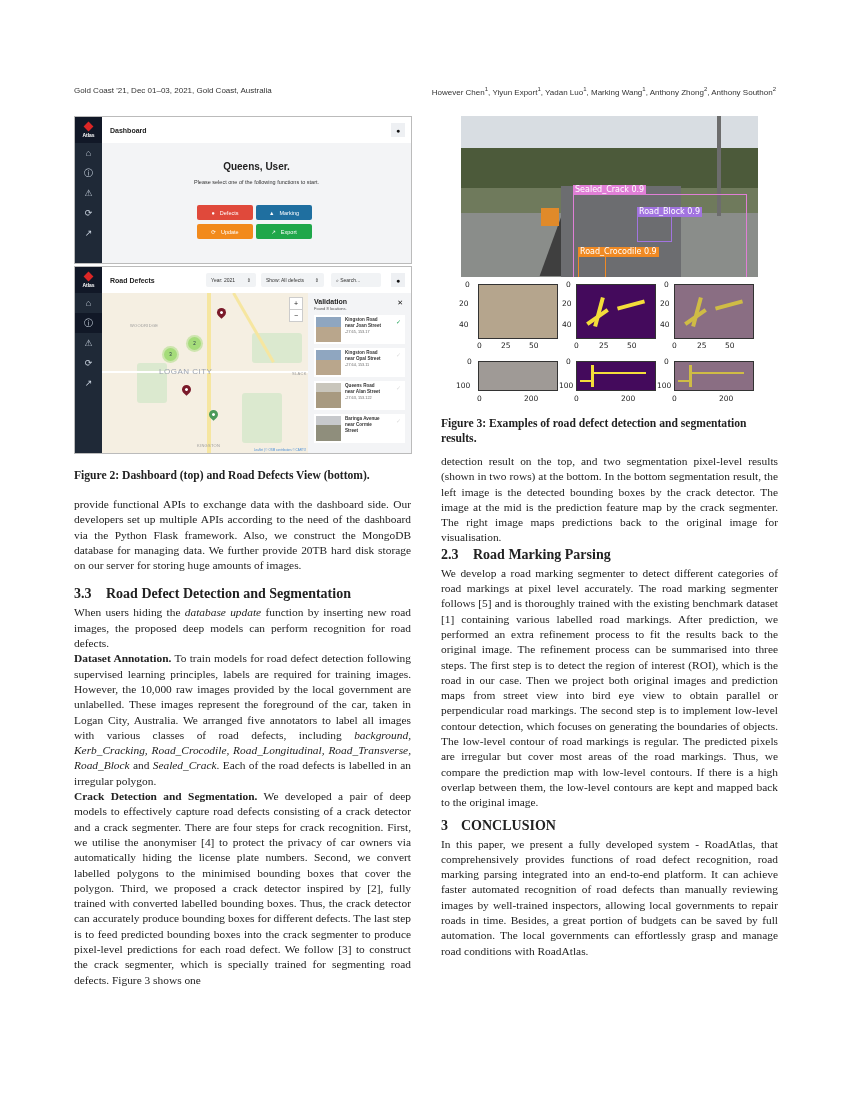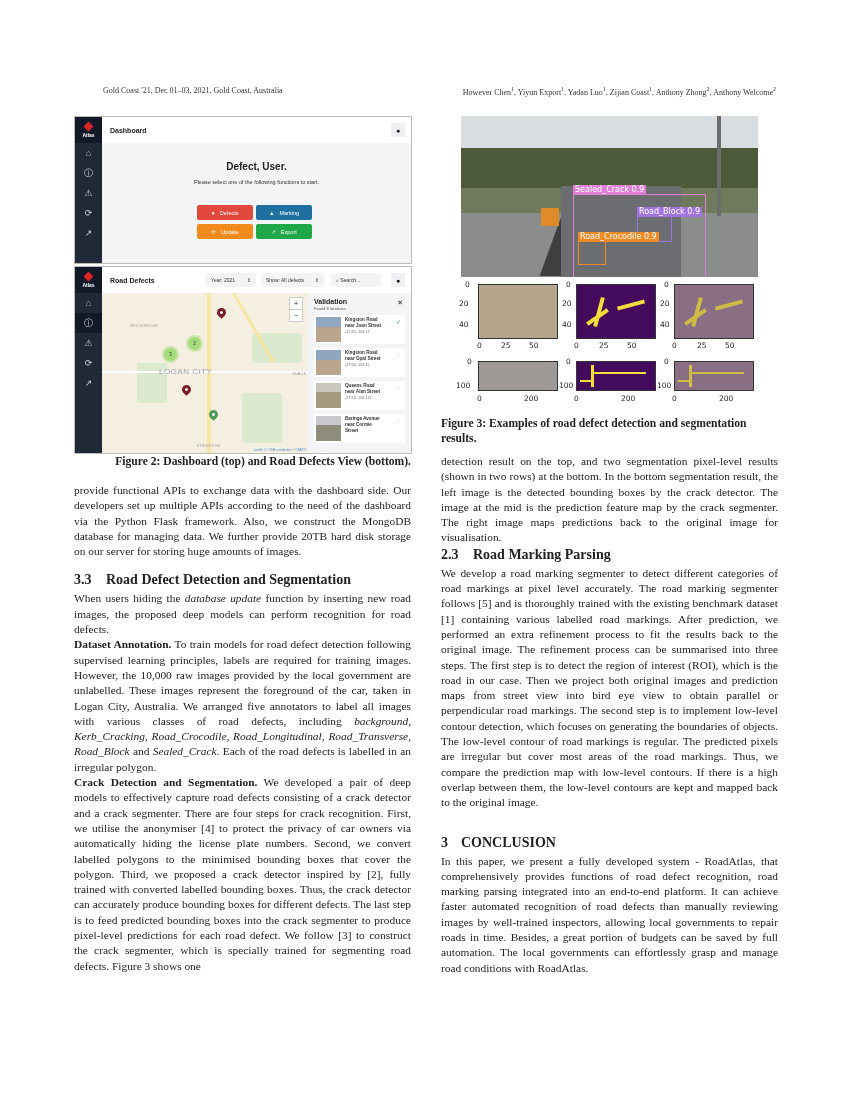--- a/index.html
+++ b/index.html
@@ -1,17 +1,17 @@
 <!DOCTYPE html>
 <html><head>
 <meta charset="utf-8">
 <style>
   html, body { margin:0; padding:0; background:#fff; }
   body { width:850px; height:1100px; position:relative; overflow:hidden; font-family:"Liberation Serif", serif; color:#222; }
-  .header-left, .header-right { position:absolute; top:86px; font-family:Liberation Serif, serif; font-size:8px; color:#333;margin-left:29px; }
+  .header-left, .header-right { position:absolute; top:86px; font-family:Liberation Sans, sans-serif; font-size:8px; color:#333; }
   .header-left { left:74px; }
   .header-right { right:74px; }
   sup { font-size:6px; }
   .col { position:absolute; width:337px; }
   .col-left { left:74px; top:116px; }
   .col-right { left:441px; top:116px; }
   p, .para { margin:0; font-size:11.4px; line-height:15.3px; text-align:justify; hyphens:auto; }
   .caption { font-weight:bold; font-size:11.6px; line-height:15px; }
   h2 { font-size:14px; font-weight:bold; margin:0; line-height:18px; }
   h2 .num { display:inline-block; width:32px; }
@@ -60,42 +60,42 @@
   .tick { position:absolute; }
 </style>
 </head>
 <body>
 
 <div class="header-left">Gold Coast '21, Dec 01–03, 2021, Gold Coast, Australia</div>
 <div class="header-right">
   <span>However Chen</span><sup>1</sup>,
   <span>Yiyun Export</span><sup>1</sup>,
   <span>Yadan Luo</span><sup>1</sup>,
-  <span>Zijian Coast</span><sup>1</sup>,
+  <span>Marking Wang</span><sup>1</sup>,
   <span>Anthony Zhong</span><sup>2</sup>,
-  <span>Anthony Welcome</span><sup>2</sup>
+  <span>Anthony Southon</span><sup>2</sup>
 </div>
 
 <div class="col col-left">
 
   <div class="app" style="height:146px;">
     <div class="side">
       <div class="logo">
           <div class="mark"></div>
           <div class="txt">Atlas</div>
         </div>
       <div class="side-icon">⌂</div>
       <div class="side-icon">ⓘ</div>
       <div class="side-icon">⚠</div>
       <div class="side-icon">⟳</div>
       <div class="side-icon">↗</div>
     </div>
     <div class="topbar">Dashboard</div>
     <div class="user-btn">●</div>
-    <div class="welcome">Defect, User.</div>
+    <div class="welcome">Queens, User.</div>
     <div class="subtitle">Please select one of the following functions to start.</div>
     <div class="btn" style="left:122px;top:88px;background:#e0493b;">
         <span>●</span>
         <span>Defects</span>
       </div>
     <div class="btn" style="left:181px;top:88px;background:#1f6fa0;">
         <span>▲</span>
         <span>Marking</span>
       </div>
     <div class="btn" style="left:122px;top:107px;background:#f28a1c;">
@@ -191,43 +191,43 @@
         <div class="vtext">
             <div>Baringa Avenue</div>
             <div>near Cormie</div>
             <div>Street</div>
           </div>
         <div class="vcheck" style="color:#ddd;">✓</div>
       </div>
     </div>
   </div>
 
-  <div class="caption" style="text-align:right;">Figure 2: Dashboard (top) and Road Defects View (bottom).</div>
+  <div class="caption" style="margin-top:14px;text-align:left;">Figure 2: Dashboard (top) and Road Defects View (bottom).</div>
 
   <p style="margin-top:14px;">provide functional APIs to exchange data with the dashboard side. Our developers set up multiple APIs according to the need of the dashboard via the Python Flask framework. Also, we construct the MongoDB database for managing data. We further provide 20TB hard disk storage on our server for storing huge amounts of images.</p>
 
   <h2 style="margin-top:12px;"><span class="num">3.3</span><span>Road Defect Detection and Segmentation</span></h2>
   <p style="margin-top:2px;"><span>When users hiding the </span><i>database update</i><span> function by inserting new road images, the proposed deep models can perform recognition for road defects.</span></p>
   <p><b>Dataset Annotation.</b><span> To train models for road defect detection following supervised learning principles, labels are required for training images. However, the 10,000 raw images provided by the local government are unlabelled. These images represent the foreground of the car, taken in Logan City, Australia. We arranged five annotators to label all images with various classes of road defects, including </span><i>background, Kerb_Cracking, Road_Crocodile, Road_Longitudinal, Road_Transverse, Road_Block</i><span> and </span><i>Sealed_Crack</i><span>. Each of the road defects is labelled in an irregular polygon.</span></p>
   <p><b>Crack Detection and Segmentation.</b><span> We developed a pair of deep models to effectively capture road defects consisting of a crack detector and a crack segmenter. There are four steps for crack recognition. First, we utilise the anonymiser [4] to protect the privacy of car owners via automatically hiding the license plate numbers. Second, we convert labelled polygons to the minimised bounding boxes that cover the polygon. Third, we proposed a crack detector inspired by [2], fully trained with converted labelled bounding boxes. Thus, the crack detector can accurately produce bounding boxes for different defects. The last step is to feed predicted bounding boxes into the crack segmenter to produce pixel-level predictions for each road defect. We follow [3] to construct the crack segmenter, which is specially trained for segmenting road defects. Figure 3 shows one</span></p>
 </div>
 
 <div class="col col-right">
   <div class="street">
     <div style="position:absolute;left:95px;top:70px;width:60px;height:90px;background:#3f3f3f;transform:skewX(-20deg);"></div>
     <div style="position:absolute;left:100px;top:70px;width:120px;height:91px;background:#6c6d70;"></div>
     <div style="position:absolute;left:80px;top:92px;width:18px;height:18px;background:#e08a2a;"></div>
     <div style="position:absolute;left:256px;top:0;width:4px;height:100px;background:#6d6d6d;"></div>
-    <div class="bbox" style="left:112px;top:78px;width:131px;height:83px;border-color:#e07fd6;">
+    <div class="bbox" style="left:112px;top:78px;width:131px;height:83px;border-color:#e07fd6;padding-left:41px;">
         <span class="lbl" style="background:#e07fd6;">Sealed_Crack 0.9</span>
       </div>
     <div class="bbox" style="left:176px;top:100px;width:33px;height:24px;border-color:#a274e0;">
         <span class="lbl" style="background:#a274e0;">Road_Block 0.9</span>
       </div>
-    <div class="bbox" style="left:117px;top:125px;width:26px;height:22px;border-color:#f08a24;">
+    <div class="bbox" style="left:117px;top:140px;width:26px;height:22px;border-color:#f08a24;">
         <span class="lbl" style="background:#f08a24;">Road_Crocodile 0.9</span>
       </div>
   </div>
 
   <div class="seg-grid">
 
     <div class="panel" style="left:29px;top:3px;width:80px;height:55px;background:#b5a58d;"></div>
     <div class="panel" style="left:127px;top:3px;width:80px;height:55px;background:#440a5c;">
       <div style="position:absolute;left:20px;top:12px;width:4px;height:30px;background:#f3dd3a;transform:rotate(15deg);"></div>
       <div style="position:absolute;left:8px;top:30px;width:25px;height:4px;background:#f3dd3a;transform:rotate(-35deg);"></div>
@@ -283,15 +283,15 @@
     <div class="tick" style="left:270px;top:113px;">200</div>
   </div>
 
   <div class="caption" style="margin-top:10px;">Figure 3: Examples of road defect detection and segmentation results.</div>
 
   <p style="margin-top:8px;">detection result on the top, and two segmentation pixel-level results (shown in two rows) at the bottom. In the bottom segmentation result, the left image is the detected bounding boxes by the crack detector. The image at the mid is the prediction feature map by the crack segmenter. The right image maps predictions back to the original image for visualisation.</p>
 
   <h2 style="margin-top:0;"><span class="num">2.3</span><span>Road Marking Parsing</span></h2>
   <p style="margin-top:2px;">We develop a road marking segmenter to detect different categories of road markings at pixel level accurately. The road marking segmenter follows [5] and is thoroughly trained with the existing benchmark dataset [1] containing various labelled road markings. After prediction, we performed an extra refinement process to fit the results back to the original image. The refinement process can be summarised into three steps. The first step is to detect the region of interest (ROI), which is the road in our case. Then we project both original images and prediction maps from street view into bird eye view to obtain parallel or perpendicular road markings. The second step is to implement low-level contour detection, which focuses on generating the boundaries of objects. The low-level contour of road markings is regular. The predicted pixels are irregular but cover most areas of the road markings. Thus, we compare the prediction map with low-level contours. If there is a high overlap between them, the low-level contours are kept and mapped back to the original image.</p>
 
-  <h2 style="margin-top:23px;"><span class="num" style="width:20px;">3</span><span>CONCLUSION</span></h2>
+  <h2 style="margin-top:6px;"><span class="num" style="width:20px;">3</span><span>CONCLUSION</span></h2>
   <p style="margin-top:2px;">In this paper, we present a fully developed system - RoadAtlas, that comprehensively provides functions of road defect recognition, road marking parsing integrated into an end-to-end platform. It can achieve faster automated recognition of road defects than manually reviewing images by well-trained inspectors, allowing local governments to repair roads in time. Besides, a great portion of budgets can be saved by full automation. The local governments can effortlessly grasp and manage road conditions with RoadAtlas.</p>
 </div>
 
 </body></html>

